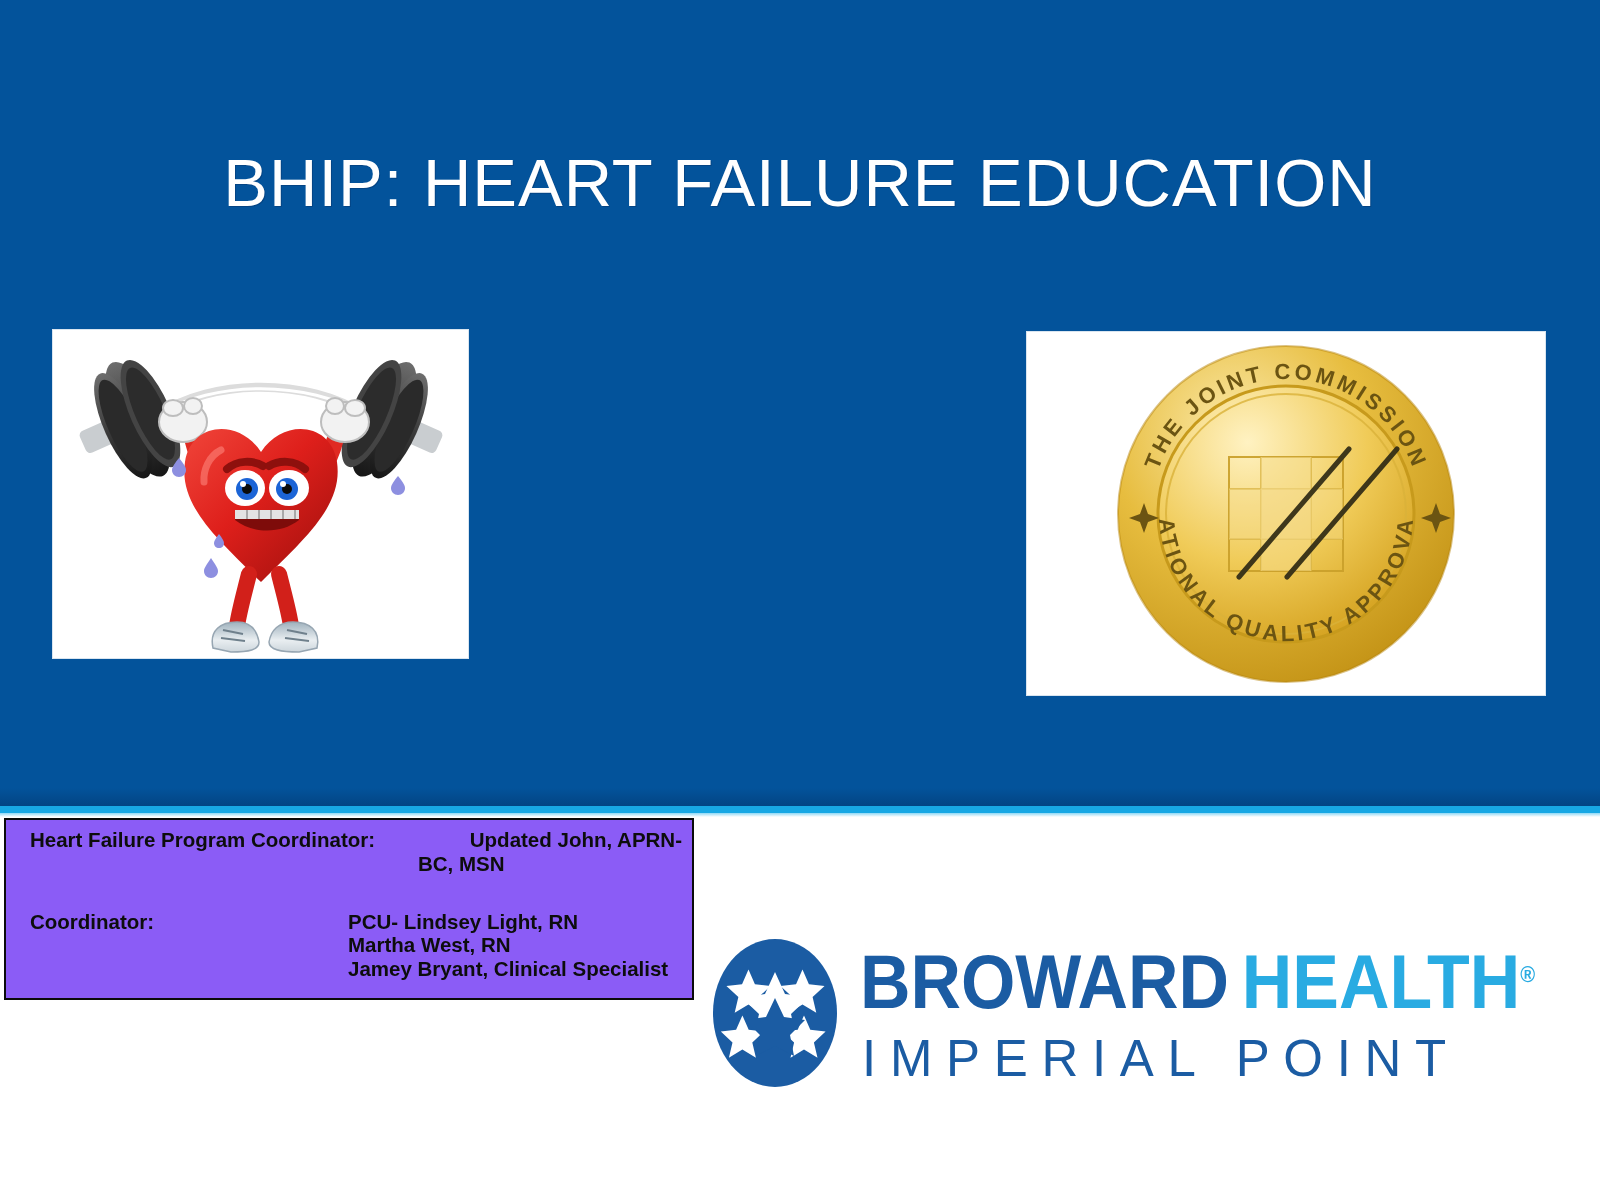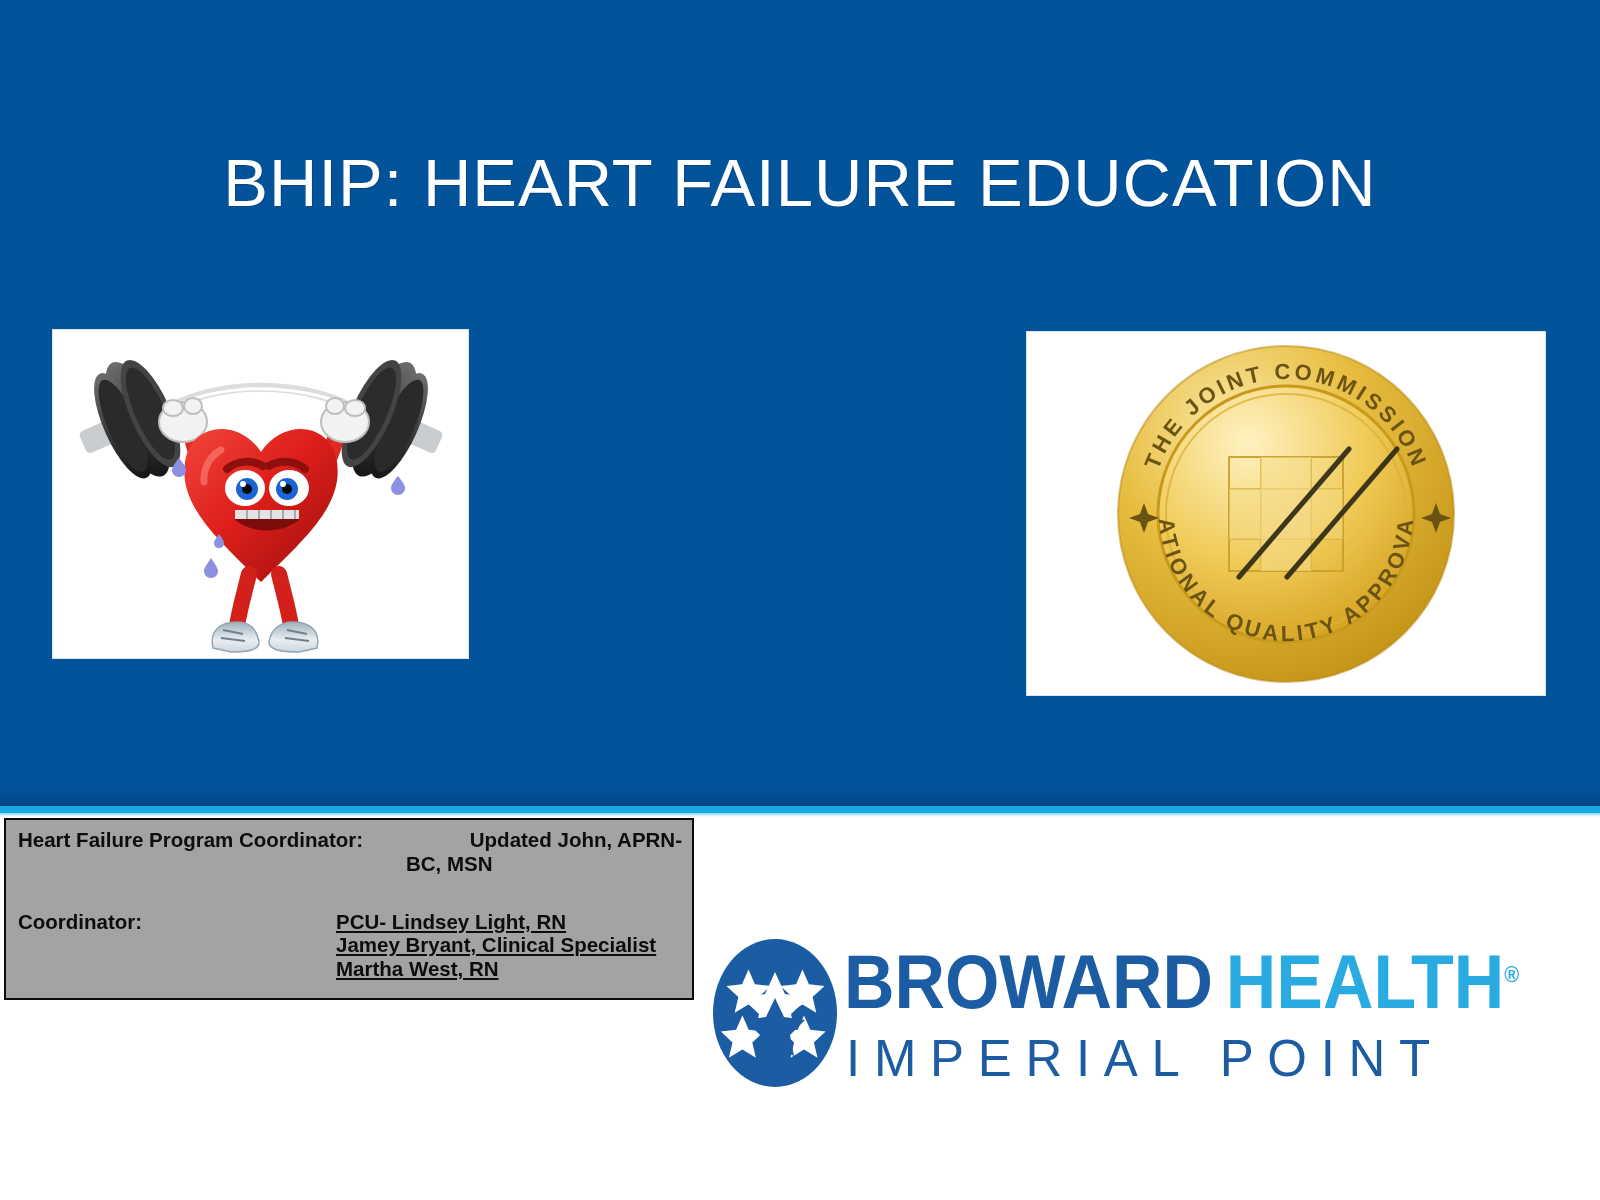--- a/index.html
+++ b/index.html
@@ -106,23 +106,23 @@
   }
 
   
   #credits-box {
     position: absolute;
     left: 4px;
     top: 818px;
     width: 690px;
     height: 182px;
     border: 2px solid #0b0b0b;
-    background: #a3a3a3;
+    background: #8b5cf6;
     box-sizing: border-box;
-    padding: 8px 10px 6px 12px;
+    padding: 8px 10px 6px 24px;
     color: #0d0d0d;
     font-family: "Liberation Sans", sans-serif;
     font-weight: bold;
     font-size: 20.5px;
     line-height: 1.16;
   }
   .credit-row {
     display: flex;
     align-items: flex-start;
   }
@@ -137,21 +137,21 @@
   #coordinator-name-line2 {
     display: block;
     text-align: left;
     padding-right: 34px;
   }
   #contributors-row {
     margin-top: 34px;
   }
   #contributors-row .credit-label { width: 318px; }
   #contributors-row .credit-values { text-align: left; }
-  .contributor-line { display: block; white-space: nowrap; text-decoration: underline; }
+  .contributor-line { display: block; white-space: nowrap; }
   #updated-line {
     margin-top: 2px;
   }
 
   
   #broward-logo {
     position: absolute;
     left: 712px;
     top: 932px;
     width: 800px;
@@ -159,21 +159,21 @@
   }
   #logo-mark {
     position: absolute;
     left: 0;
     top: 6px;
     width: 126px;
     height: 150px;
   }
   #logo-wordmark {
     position: absolute;
-    left: 132px;
+    left: 148px;
     top: 0;
     width: 668px;
     height: 160px;
   }
   .word-top {
     position: absolute;
     left: 0;
     top: 12px;
     font-family: "Liberation Sans", sans-serif;
     font-weight: bold;
@@ -375,22 +375,22 @@
       <span class="credit-values">
         <span>Updated John, APRN-</span>
         <span id="coordinator-name-line2">BC, MSN</span>
       </span>
     </div>
 
     <div class="credit-row" id="contributors-row">
       <span class="credit-label">Coordinator:</span>
       <span class="credit-values">
         <span class="contributor-line"> PCU- Lindsey Light, RN</span>
+        <span class="contributor-line">Martha West, RN</span>
         <span class="contributor-line">Jamey Bryant, Clinical Specialist</span>
-        <span class="contributor-line">Martha West, RN</span>
       </span>
     </div>
 
   </div>
 
   <div id="broward-logo">
     <svg id="logo-mark" viewBox="0 0 126 150" xmlns="http://www.w3.org/2000/svg">
       <ellipse cx="63" cy="75" rx="62" ry="74" fill="#1b5ca3"></ellipse>
       <g fill="#ffffff">
         <path d="M63,34 l10,22 l24,3 l-18,17 l5,24 l-21,-12 l-21,12 l5,-24 l-18,-17 l24,-3 Z"></path>

